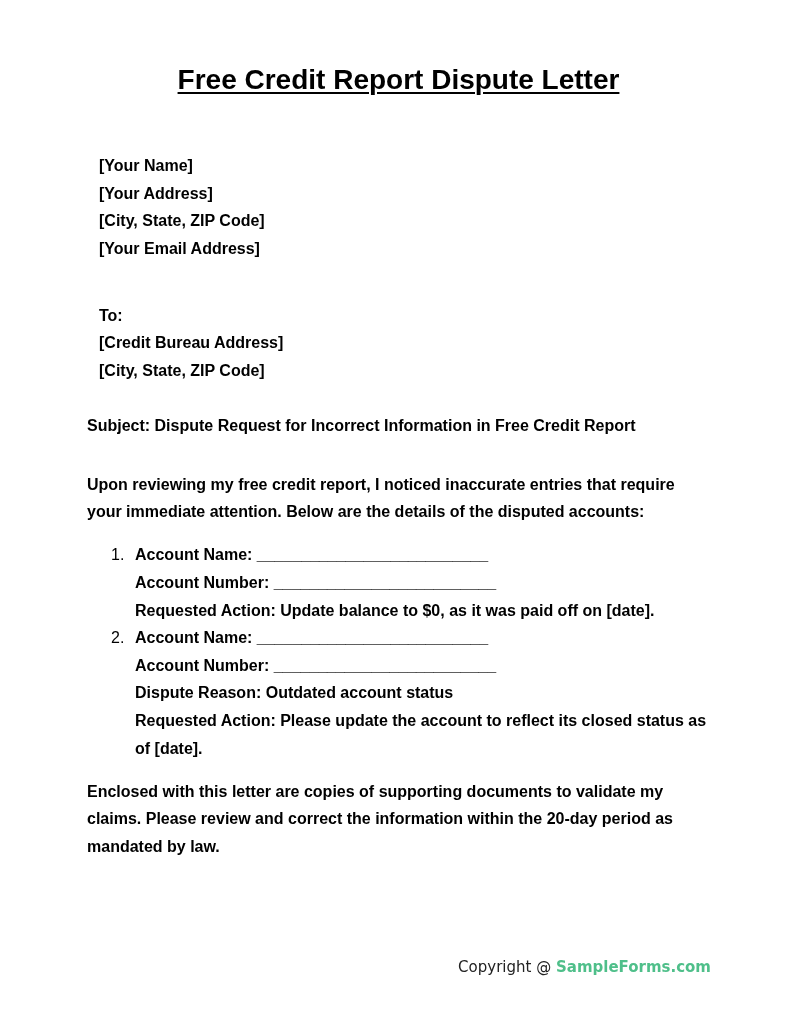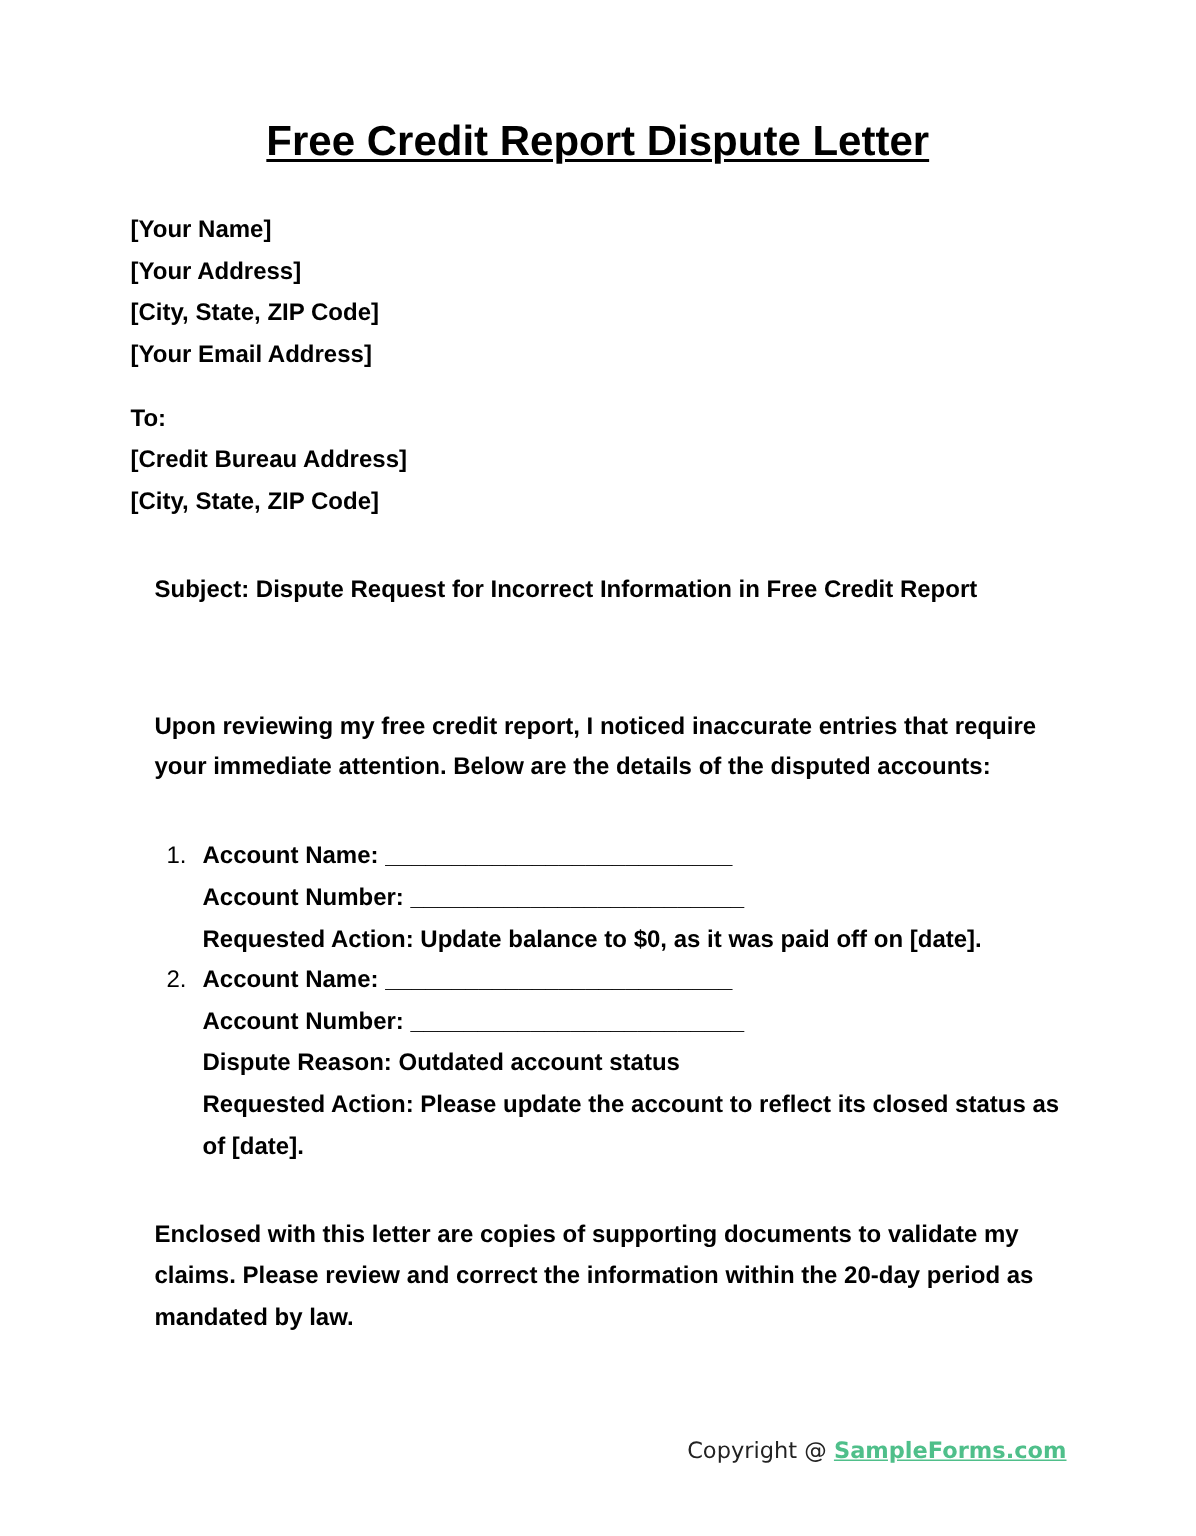--- a/index.html
+++ b/index.html
@@ -1,27 +1,27 @@
 <!DOCTYPE html>
 <html><head>
   <meta charset="utf-8">
   <style>
     html, body { margin: 0; padding: 0; background: #ffffff; }
     body { width: 797px; height: 1024px; position: relative; overflow: hidden; font-family: "Liberation Sans", sans-serif; color: #000; }
-    .title { position: absolute; left: 0; width: 797px; top: 78px; text-align: center; font-size: 28px; font-weight: bold; text-decoration: underline; text-underline-offset: 3px; text-decoration-thickness: 2px; margin: 0; }
+    .title { position: absolute; left: 0; width: 797px; top: 64px; text-align: center; font-size: 28px; font-weight: bold; text-decoration: underline; text-underline-offset: 3px; text-decoration-thickness: 2px; margin: 0; }
     .content { position: absolute; left: 87px; top: 140px; width: 625px; font-size: 16px; font-weight: bold; line-height: 27.6px; }
     .line { display: block; white-space: nowrap; }
-    .block { margin: 0; }
+    .block { margin: 12px; }
     .gap { height: 15.5px; }
     ol.accounts { margin: 0; padding: 0; list-style: none; }
     ol.accounts li { position: relative; padding-left: 48px; }
     .num { position: absolute; left: 24px; top: 0; font-weight: normal; }
-    .para { margin: 16px; }
+    .para { margin: 0; }
     .footer { position: absolute; right: 86px; top: 958px; font-size: 15px; font-family: "DejaVu Sans", sans-serif; color: #222; }
-    .footer .link { color: #4fbf8a; font-weight: bold; text-decoration: underline; }
+    .footer .link { color: #4fbf8a; font-weight: bold; }
   </style>
 </head>
 <body>
 
 <h1 class="title">Free Credit Report Dispute Letter</h1>
 
 <div class="content">
   <div class="block">
     <span class="line">[Your Name]</span>
     <span class="line">[Your Address]</span>

